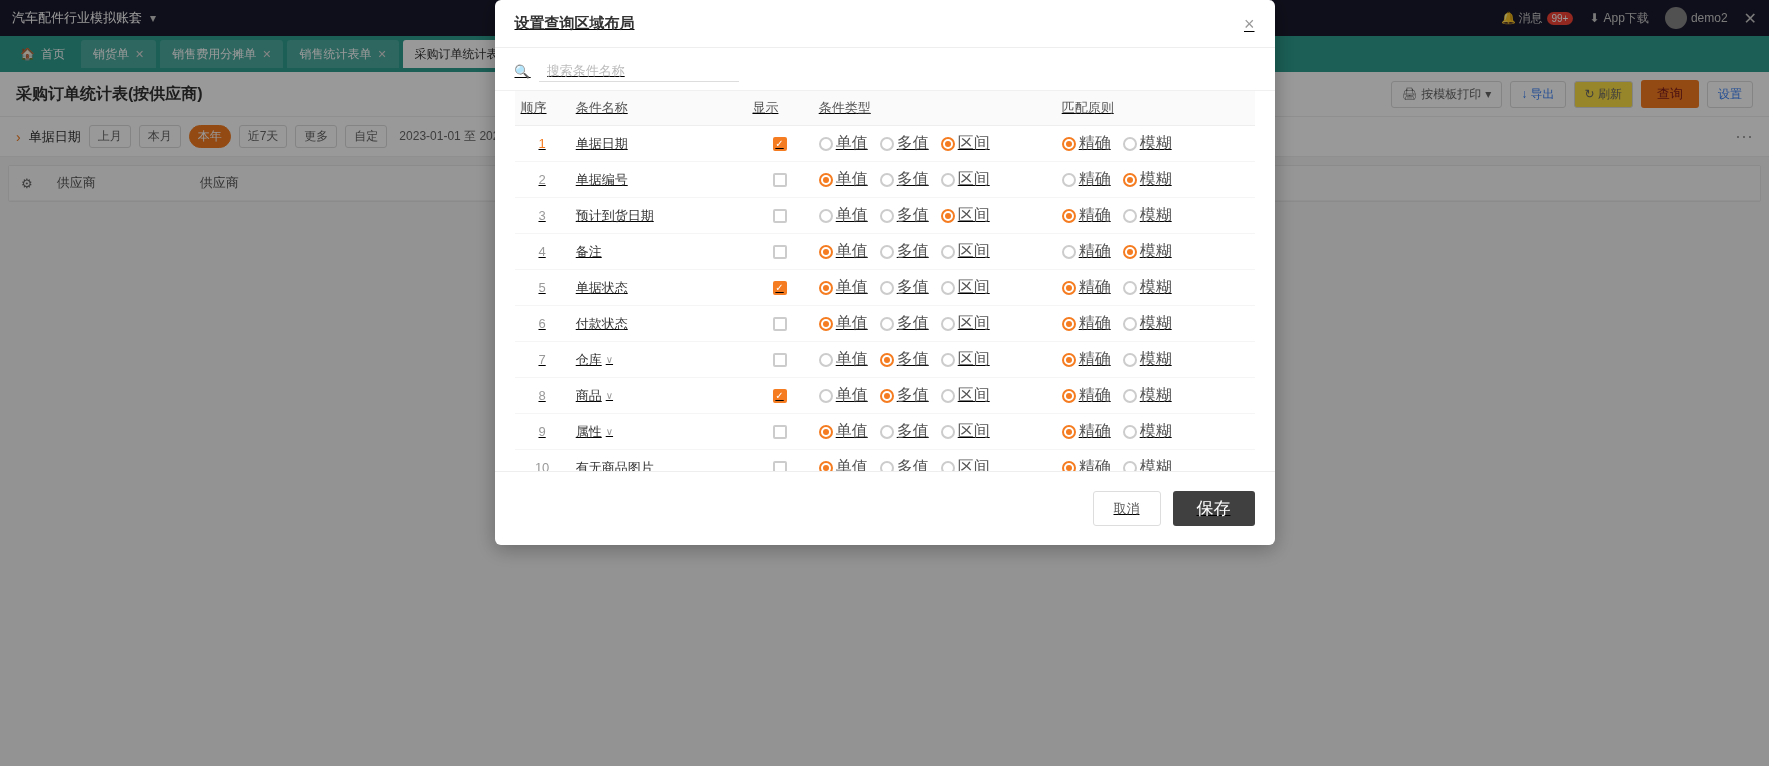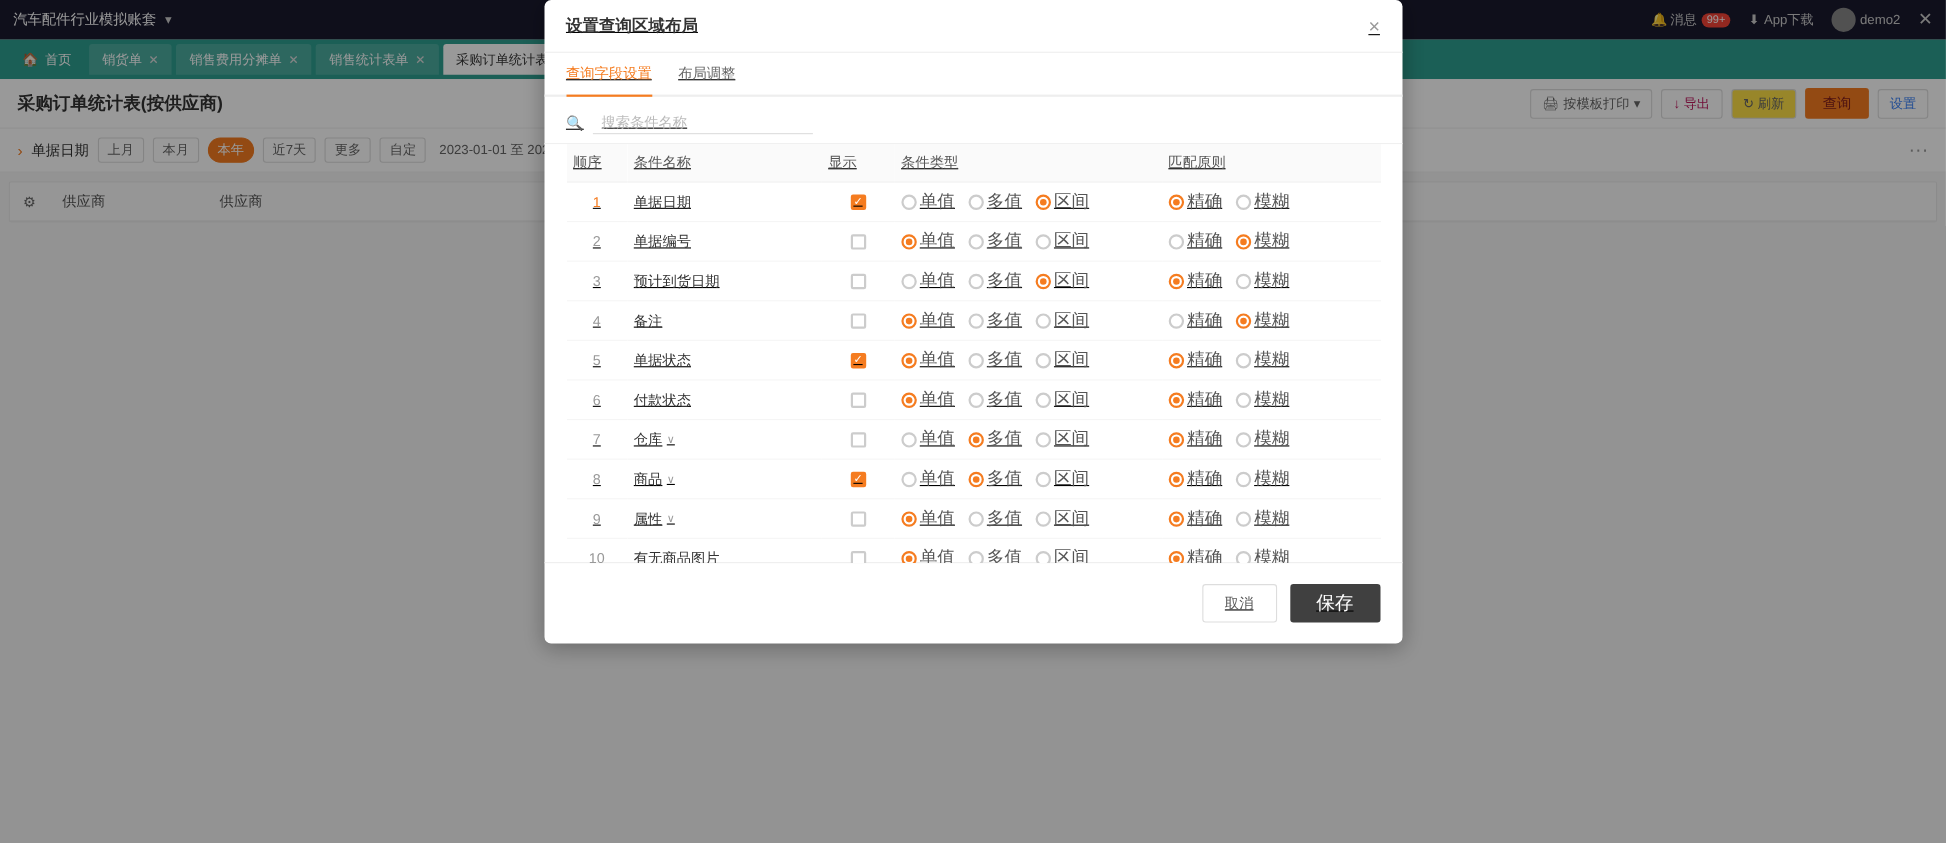--- a/index.html
+++ b/index.html
@@ -64,21 +64,21 @@
       background: #fff;
       padding: 8px 16px;
       display: flex;
       align-items: center;
       justify-content: space-between;
       border-bottom: 1px solid #eee;
     }
     .page-title { font-size: 16px; font-weight: bold; color: #333; }
     .page-actions { display: flex; align-items: center; gap: 8px; }
     .btn-print { border: 1px solid #ddd; background: #fff; padding: 4px 10px; border-radius: 3px; font-size: 12px; cursor: pointer; color: #666; display: flex; align-items: center; gap: 4px; }
-    .btn-export { border: 1px solid #ddd; background: #fff; padding: 4px 10px; border-radius: 3px; font-size: 12px; cursor: pointer; color: #be185d; }
+    .btn-export { border: 1px solid #ddd; background: #fff; padding: 4px 10px; border-radius: 3px; font-size: 12px; cursor: pointer; color: #3b82f6; }
     .btn-refresh { border: 1px solid #ddd; background: #fde047; padding: 4px 10px; border-radius: 3px; font-size: 12px; cursor: pointer; color: #666; }
     .btn-query { background: #f57c20; color: #7f1d1d; border: none; padding: 5px 16px; border-radius: 3px; font-size: 13px; cursor: pointer; }
     .btn-settings { border: 1px solid #ddd; background: #fff; padding: 4px 10px; border-radius: 3px; font-size: 12px; cursor: pointer; color: #3b82f6; }
 
     
     .filter-bar {
       background: #fff;
       padding: 8px 16px;
       display: flex;
       align-items: center;
@@ -369,28 +369,20 @@
 </div>
 
 <div class="overlay">
   <div class="modal">
 
     <div class="modal-header">
       <span class="modal-title">设置查询区域布局</span>
       <span class="modal-close">×</span>
     </div>
 
-    <div class="modal-tabs">
-      <div class="modal-tab active">
-        <span>查询字段设置</span>
-      </div>
-      <div class="modal-tab">
-        <span>布局调整</span>
-      </div>
-    </div>
 
     <div class="search-bar">
       <span class="search-icon">🔍</span>
       <input class="search-input" type="text" placeholder="搜索条件名称" style="">
     </div>
 
     <div class="config-table">
       <table>
         <thead>
           <tr>

